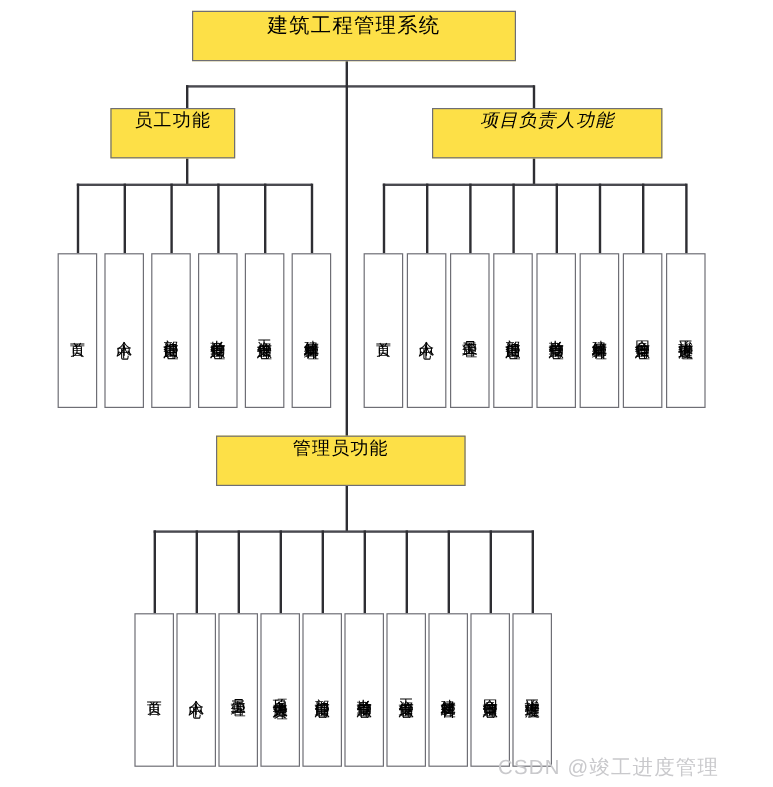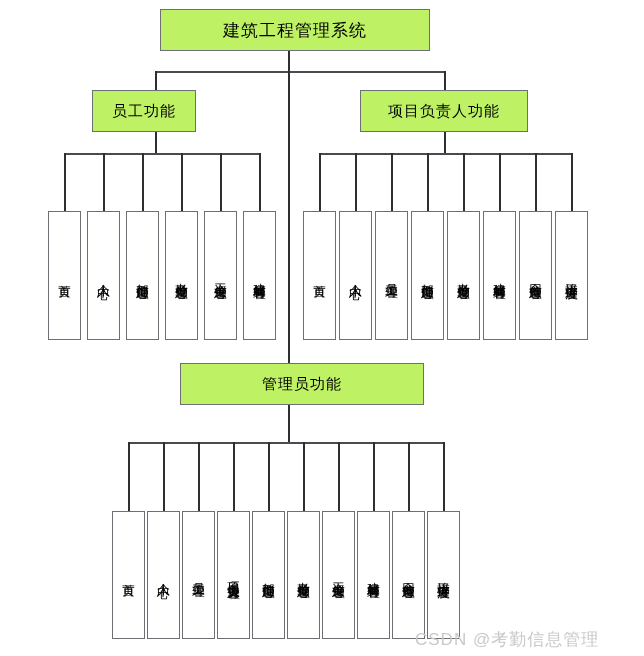--- a/index.html
+++ b/index.html
@@ -14,23 +14,23 @@
     position: relative;
     width: 644px;
     height: 656px;
     background: #ffffff;
     overflow: hidden;
   }
   .box {
     position: absolute;
     box-sizing: border-box;
     border: 1.5px solid #6e6e75;
-    background: #bef264;
+    background: #fde047;
     display: flex;
-    align-items: center;
+    align-items: flex-start;
     justify-content: center;
     color: #000000;
     z-index: 3;
   }
   .box.root {
     font-size: 17px;
     letter-spacing: 1px;
   }
   .box.level2 {
     font-size: 15px;
@@ -120,21 +120,21 @@
   <div class="leaf" style="left:165px; top:211px; width:33px; height:129px;">
     <span>考勤信息管理</span>
   </div>
   <div class="leaf" style="left:204px; top:211px; width:33px; height:129px;">
     <span>工资信息管理</span>
   </div>
   <div class="leaf" style="left:243px; top:211px; width:33px; height:129px;">
     <span>建筑材料管理</span>
   </div>
 
-  <div class="box level2" style="left:360px; top:90px; width:168px; height:42px;">
+  <div class="box level2" style="left:360px; top:90px; width:192px; height:42px;font-style:italic;">
     <span>项目负责人功能</span>
   </div>
   <div class="line-v" style="left:444px; top:132px; height:22px;"></div>
   <div class="line-h" style="left:319px; top:153px; width:253px;"></div>
 
   <div class="line-v" style="left:319px; top:153px; height:59px;"></div>
   <div class="line-v" style="left:355px; top:153px; height:59px;"></div>
   <div class="line-v" style="left:391px; top:153px; height:59px;"></div>
   <div class="line-v" style="left:427px; top:153px; height:59px;"></div>
   <div class="line-v" style="left:463px; top:153px; height:59px;"></div>
@@ -160,21 +160,21 @@
   <div class="leaf" style="left:483px; top:211px; width:33px; height:129px;">
     <span>建筑材料管理</span>
   </div>
   <div class="leaf" style="left:519px; top:211px; width:33px; height:129px;">
     <span>合同信息管理</span>
   </div>
   <div class="leaf" style="left:555px; top:211px; width:33px; height:129px;">
     <span>竣工进度管理</span>
   </div>
 
-  <div class="box level2" style="left:180px; top:363px; width:244px; height:42px;">
+  <div class="box level2" style="left:180px; top:363px; width:208px; height:42px;">
     <span>管理员功能</span>
   </div>
   <div class="line-v" style="left:288px; top:405px; height:38px;"></div>
   <div class="line-h" style="left:128px; top:442px; width:317px;"></div>
 
   <div class="line-v" style="left:128px; top:442px; height:70px;"></div>
   <div class="line-v" style="left:163px; top:442px; height:70px;"></div>
   <div class="line-v" style="left:198px; top:442px; height:70px;"></div>
   <div class="line-v" style="left:233px; top:442px; height:70px;"></div>
   <div class="line-v" style="left:268px; top:442px; height:70px;"></div>
@@ -209,16 +209,16 @@
     <span>建筑材料管理</span>
   </div>
   <div class="leaf" style="left:392px; top:511px; width:33px; height:128px;">
     <span>合同信息管理</span>
   </div>
   <div class="leaf" style="left:427px; top:511px; width:33px; height:128px;">
     <span>竣工进度管理</span>
   </div>
 
   <div class="watermark" style="left:415px; top:628px;">
-    <span>CSDN @考勤信息管理</span>
+    <span>CSDN @竣工进度管理</span>
   </div>
 
 </div>
 
 </body></html>

